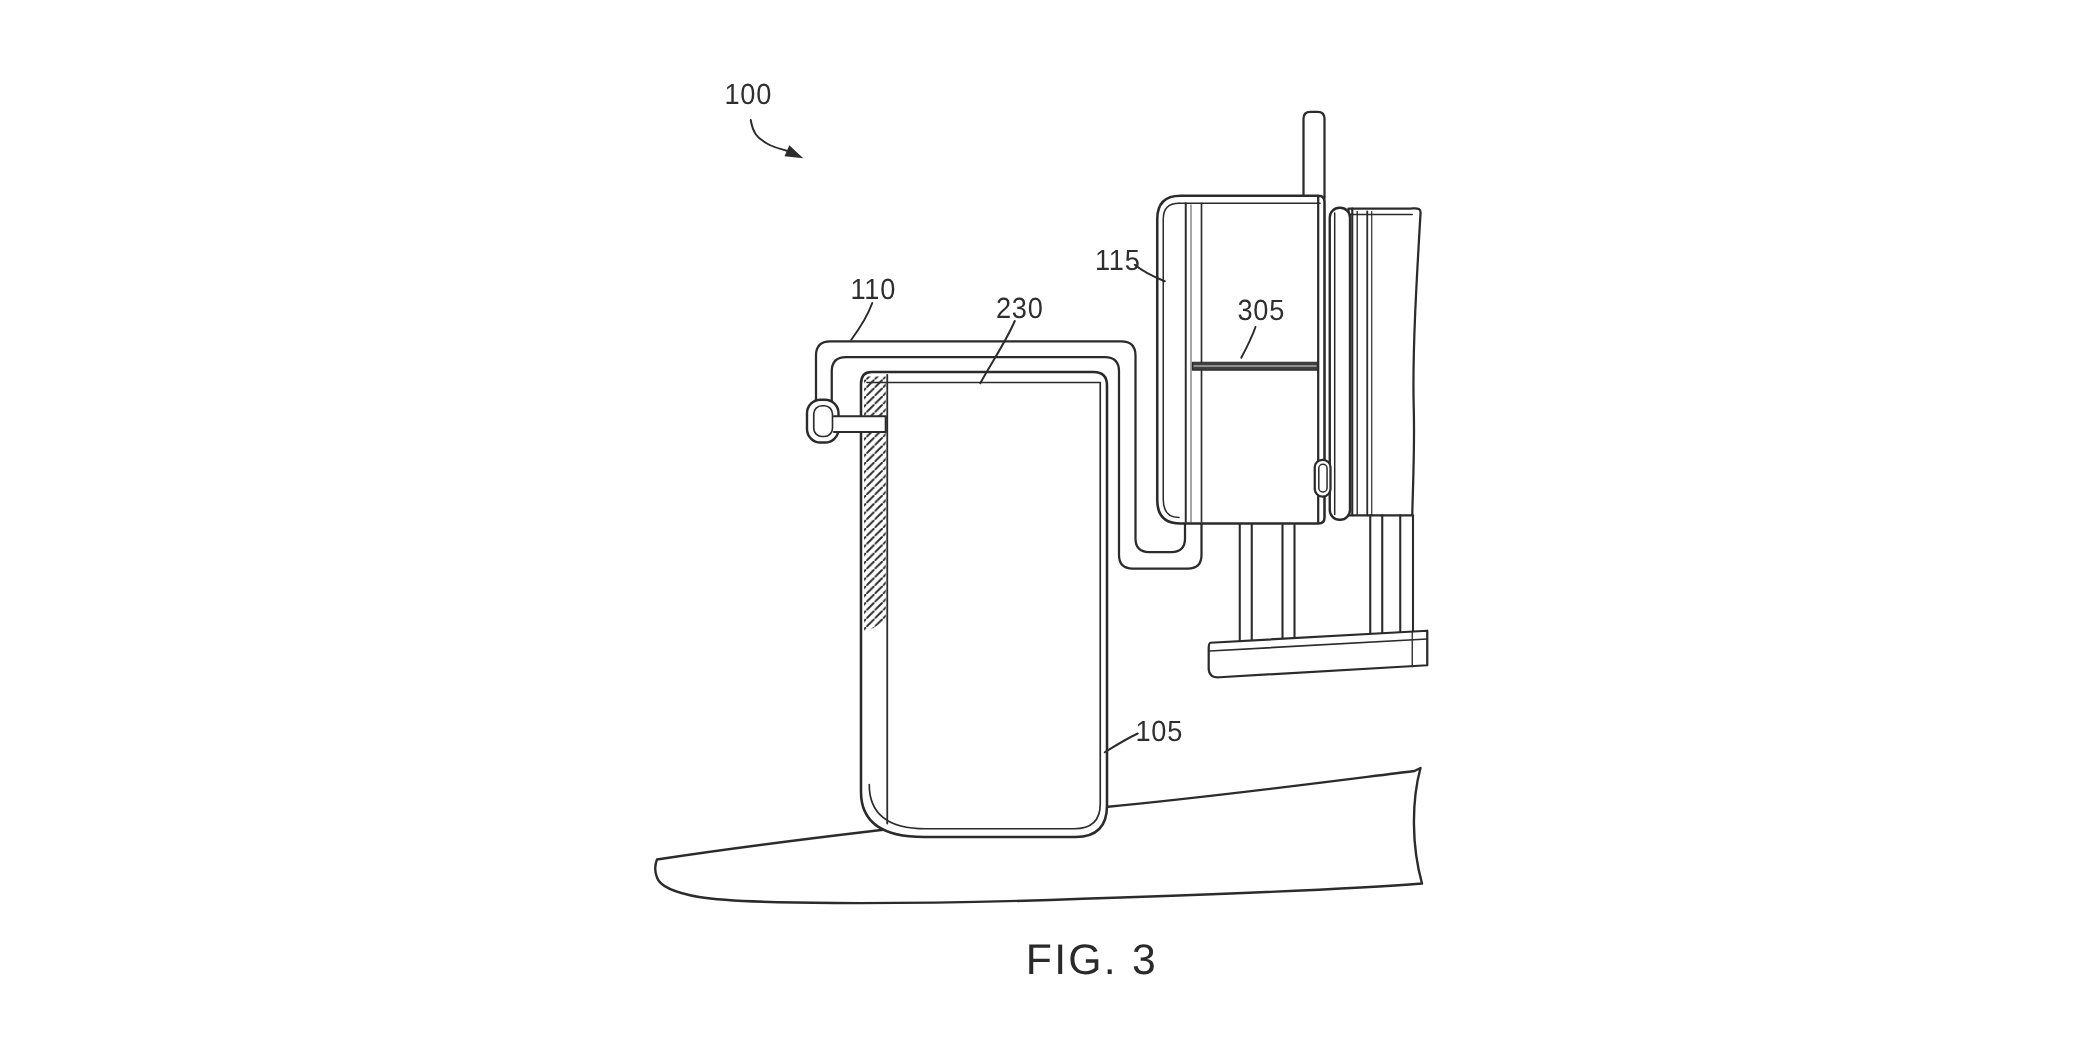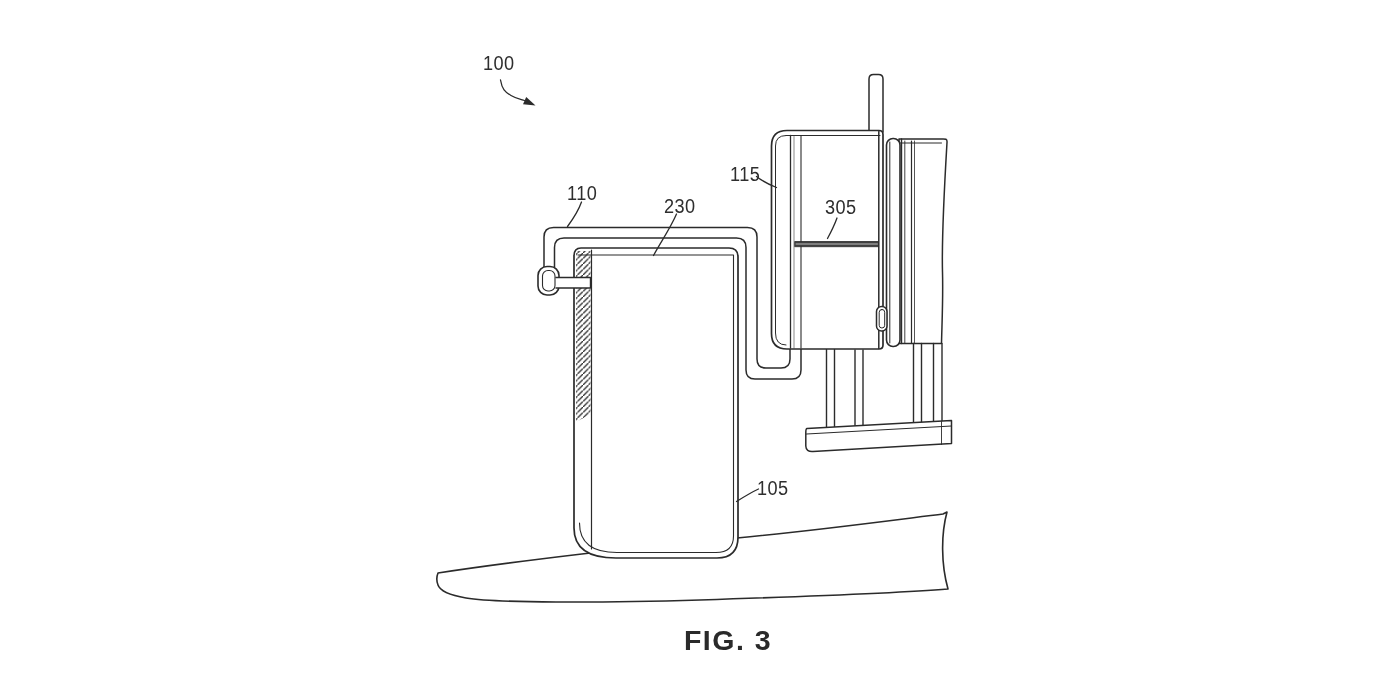--- a/index.html
+++ b/index.html
@@ -28,21 +28,20 @@
     left: 628px;
     top: 624px;
     width: 200px;
     text-align: center;
     font-family: "Liberation Sans", sans-serif;
     font-size: 28.5px;
     color: #2a2a2a;
     letter-spacing: 1.5px;
     white-space: nowrap;
     user-select: none;
-    font-weight: bold;
   }
 </style>
 </head>
 <body>
 
 <div id="stage">
 
   <svg width="1400" height="700" viewBox="0 0 1400 700">
     <defs>
       <pattern id="hatch" patternUnits="userSpaceOnUse" width="5.5" height="5.5" patternTransform="rotate(0)">

